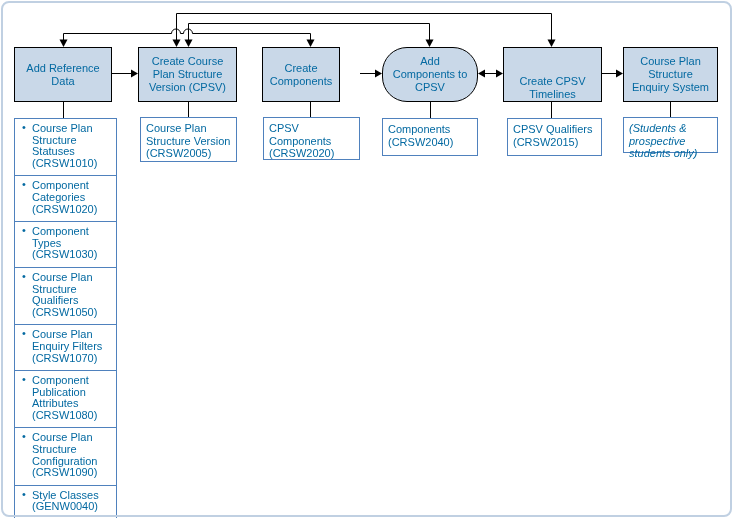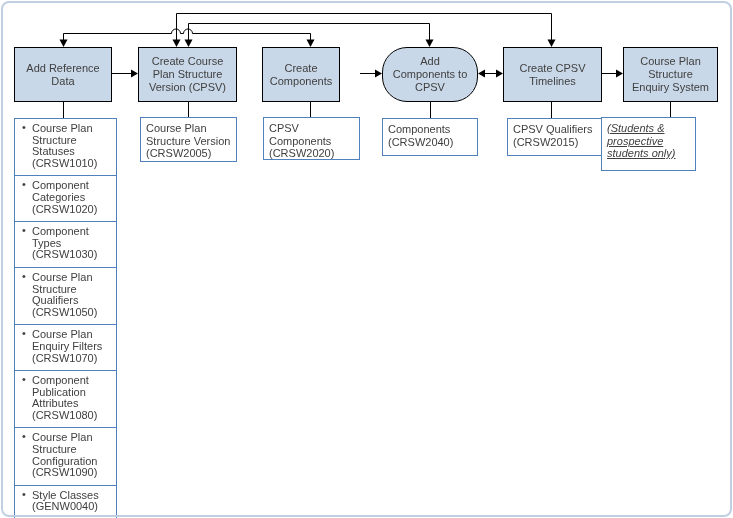--- a/index.html
+++ b/index.html
@@ -1,17 +1,17 @@
 <!DOCTYPE html>
 <html><head>
 <meta charset="utf-8">
 <style>
   html,body{margin:0;padding:0;background:#ffffff;}
   .canvas{position:relative;width:733px;height:518px;background:#ffffff;overflow:hidden;
-          font-family:"Liberation Sans","DejaVu Sans",sans-serif;color:#404040;}
+          font-family:"Liberation Sans","DejaVu Sans",sans-serif;color:#0369a1;}
   .frame{position:absolute;left:1px;top:1px;width:727px;height:512px;
          border:2px solid #c0d0e2;border-radius:8px;pointer-events:none;}
   svg.wires{position:absolute;left:0;top:0;}
   .task{position:absolute;top:47px;height:55px;background:#c9d8e8;border:1px solid #000;
         box-sizing:border-box;display:flex;align-items:center;justify-content:center;
         text-align:center;font-size:11px;line-height:13px;}
   .task span{white-space:pre-line;}
   .screen{position:absolute;background:#fff;border:1px solid #4f81bd;box-sizing:border-box;
           font-size:11px;line-height:12.5px;padding:4px 5px;}
   .screen span{white-space:pre-line;}
@@ -64,21 +64,21 @@
   </div>
   <div class="task" style="left:262px;width:78px;">
     <span>Create
 Components</span>
   </div>
   <div class="task" style="left:382px;width:96px;border-radius:25px;">
     <span>Add
 Components to
 CPSV</span>
   </div>
-  <div class="task" style="left:503px;width:99px;">
+  <div class="task" style="left:503px;width:99px;align-items:flex-end;">
     <span>Create CPSV
 Timelines</span>
   </div>
   <div class="task" style="left:623px;width:95px;">
     <span>Course Plan
 Structure
 Enquiry System</span>
   </div>
 
   <div class="screen" style="left:140px;top:117px;width:97px;height:45px;">
@@ -92,21 +92,21 @@
 (CRSW2020)</span>
   </div>
   <div class="screen" style="left:382px;top:118px;width:96px;height:38px;">
     <span>Components
 (CRSW2040)</span>
   </div>
   <div class="screen" style="left:507px;top:118px;width:95px;height:38px;">
     <span>CPSV Qualifiers
 (CRSW2015)</span>
   </div>
-  <div class="screen italic" style="left:601px;top:117px;width:95px;height:54px;text-decoration:underline;">
+  <div class="screen italic" style="left:623px;top:117px;width:95px;height:36px;">
     <span>(Students &amp;
 prospective
 students only)</span>
   </div>
 
   <div class="ref-table">
     <div class="ref-cell">
       <span class="bullet">•</span>
       <span>Course Plan Structure Statuses (CRSW1010)</span>
     </div>

